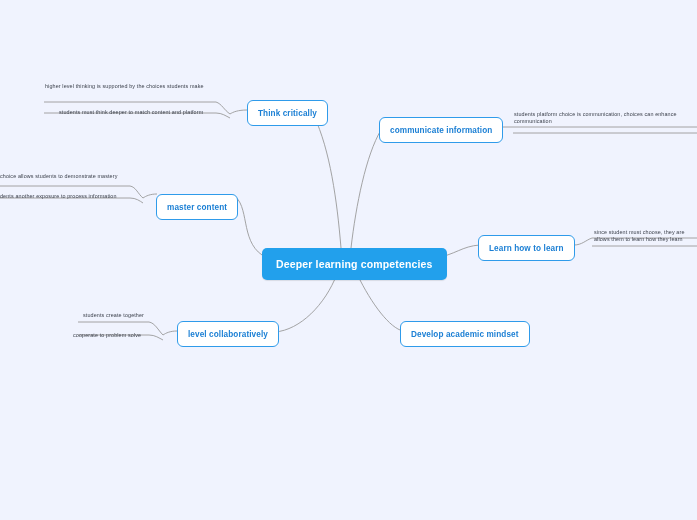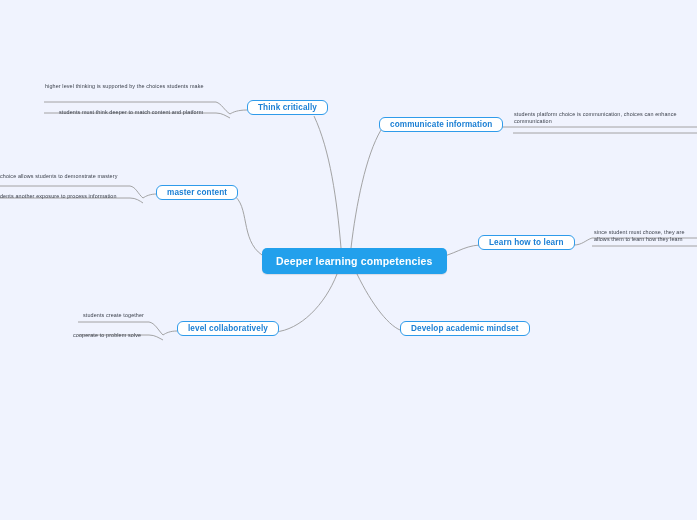--- a/index.html
+++ b/index.html
@@ -38,33 +38,33 @@
     white-space: nowrap;
   }
   .node-root {
     background: #22a0ec;
     color: #ffffff;
     border-radius: 5px;
     font-size: 10.5px;
     font-weight: bold;
     letter-spacing: .15px;
     padding: 0 14px;
-    height: 26px;
+    height: 32px;
     box-shadow: 0 1px 1px rgba(0,0,0,.10);
   }
   .node-branch {
     background: #ffffff;
     color: #1b7fd4;
     border: 1.4px solid #2f9bea;
     border-radius: 6px;
     font-size: 8.2px;
     font-weight: bold;
     letter-spacing: .1px;
     padding: 0 10px;
-    height: 15px;
+    height: 26px;
   }
 
   
   .leaf {
     position: absolute;
     color: #3a3f4a;
     font-size: 5.4px;
     line-height: 7.2px;
     letter-spacing: .12px;
     white-space: pre-line;
@@ -118,21 +118,21 @@
   </div>
 
   <div class="node node-branch" style="left:247px; top:100px;">
     <span>Think critically</span>
   </div>
 
   <div class="node node-branch" style="left:379px; top:117px;">
     <span>communicate information</span>
   </div>
 
-  <div class="node node-branch" style="left:156px; top:185px;">
+  <div class="node node-branch" style="left:156px; top:194px;">
     <span>master content</span>
   </div>
 
   <div class="node node-branch" style="left:478px; top:235px;text-align:right;">
     <span>Learn how to learn</span>
   </div>
 
   <div class="node node-branch" style="left:177px; top:321px;">
     <span>level collaboratively</span>
   </div>

